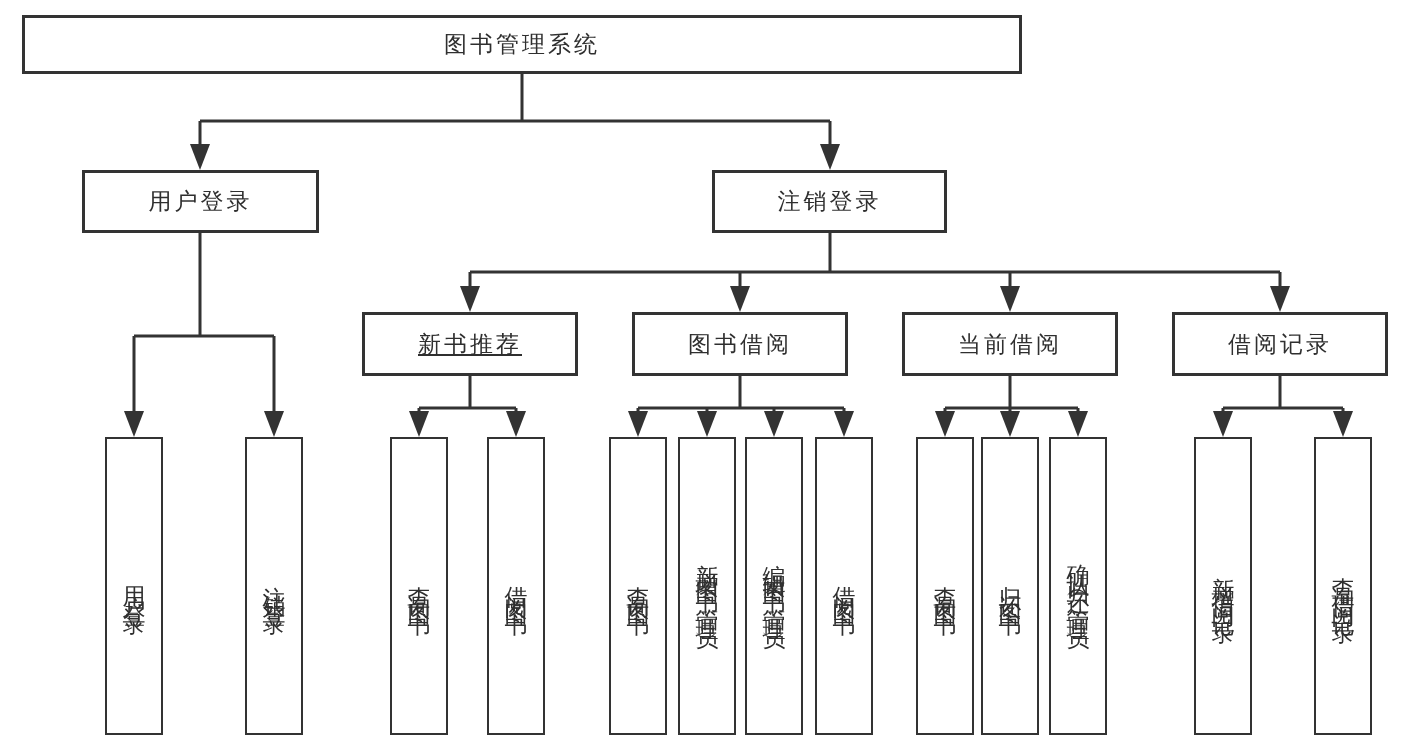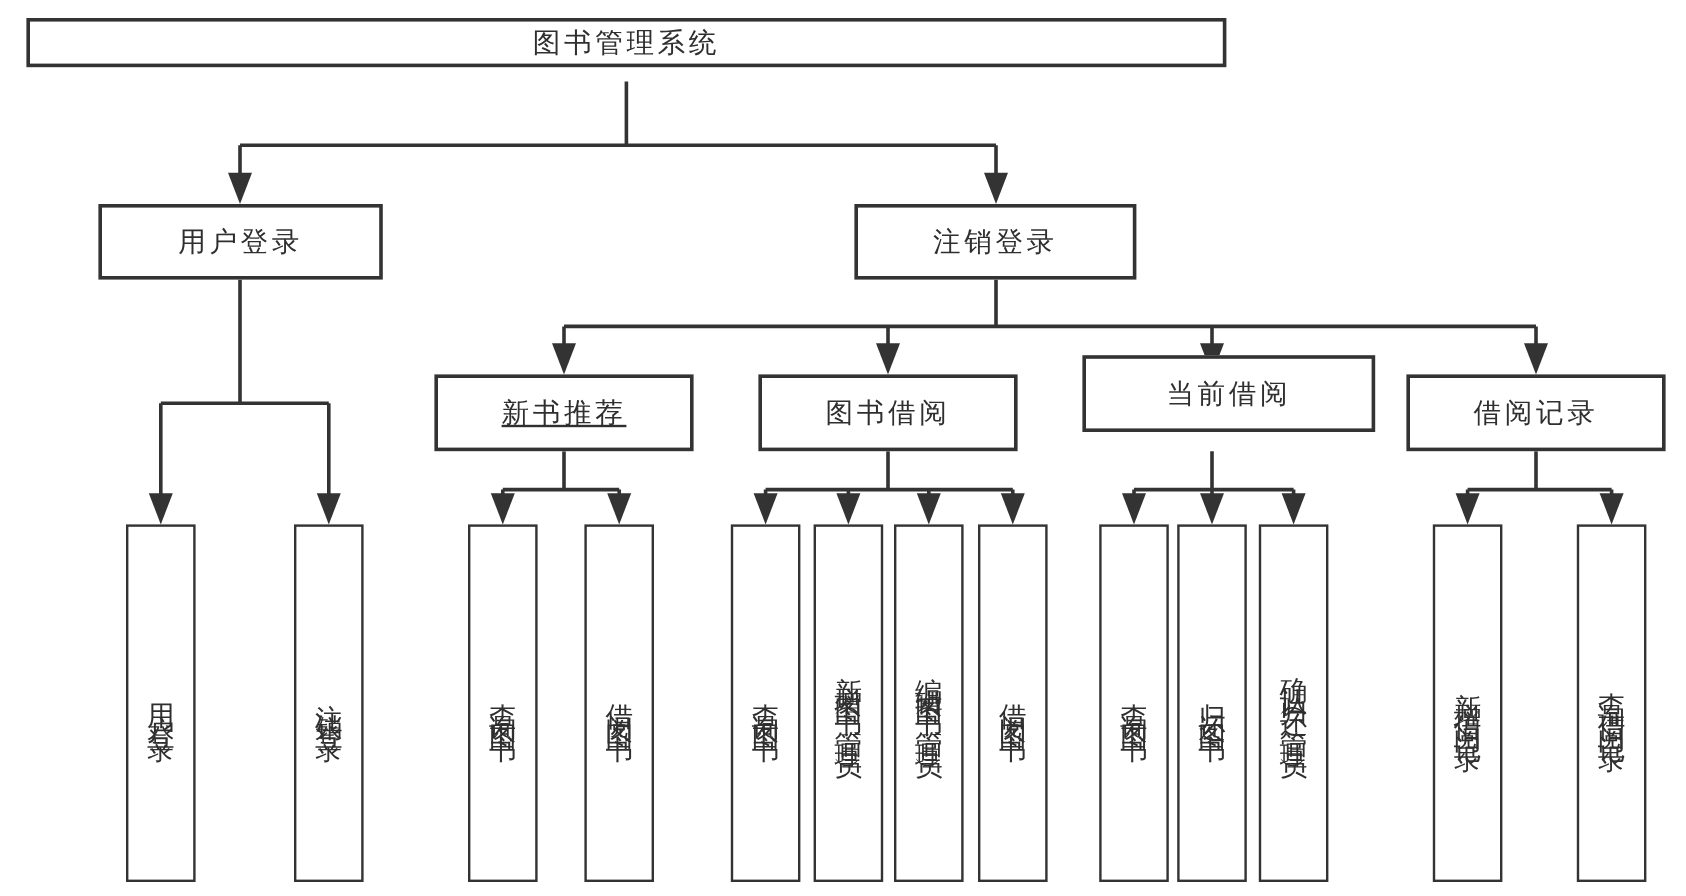--- a/index.html
+++ b/index.html
@@ -83,28 +83,28 @@
     <path d="M1010,376 V408 M945,408 H1078 M945,408 V422 M1010,408 V422 M1078,408 V422"></path>
     <polygon points="945,437 935,411 955,411"></polygon>
     <polygon points="1010,437 1000,411 1020,411"></polygon>
     <polygon points="1078,437 1068,411 1088,411"></polygon>
 
     <path d="M1280,376 V408 M1223,408 H1343 M1223,408 V422 M1343,408 V422"></path>
     <polygon points="1223,437 1213,411 1233,411"></polygon>
     <polygon points="1343,437 1333,411 1353,411"></polygon>
   </svg>
 
-  <div class="box" style="left:22px;top:15px;width:1000px;height:41px;">图书管理系统</div>
+  <div class="box" style="left:22px;top:15px;width:1000px;height:59px;">图书管理系统</div>
 
   <div class="box" style="left:82px;top:170px;width:237px;height:63px;">用户登录</div>
   <div class="box" style="left:712px;top:170px;width:235px;height:63px;">注销登录</div>
 
   <div class="box" style="left:362px;top:312px;width:216px;height:64px;text-decoration:underline;">新书推荐</div>
   <div class="box" style="left:632px;top:312px;width:216px;height:64px;">图书借阅</div>
-  <div class="box" style="left:902px;top:296px;width:244px;height:64px;">当前借阅</div>
+  <div class="box" style="left:902px;top:312px;width:216px;height:64px;">当前借阅</div>
   <div class="box" style="left:1172px;top:312px;width:216px;height:64px;">借阅记录</div>
 
   <div class="box leaf" style="left:105px;top:437px;width:58px;height:298px;">用户登录</div>
   <div class="box leaf" style="left:245px;top:437px;width:58px;height:298px;">注销登录</div>
 
   <div class="box leaf" style="left:390px;top:437px;width:58px;height:298px;">查询图书</div>
   <div class="box leaf" style="left:487px;top:437px;width:58px;height:298px;">借阅图书</div>
 
   <div class="box leaf" style="left:609px;top:437px;width:58px;height:298px;">查询图书</div>
   <div class="box leaf" style="left:678px;top:437px;width:58px;height:298px;">新增图书（管理员）</div>

